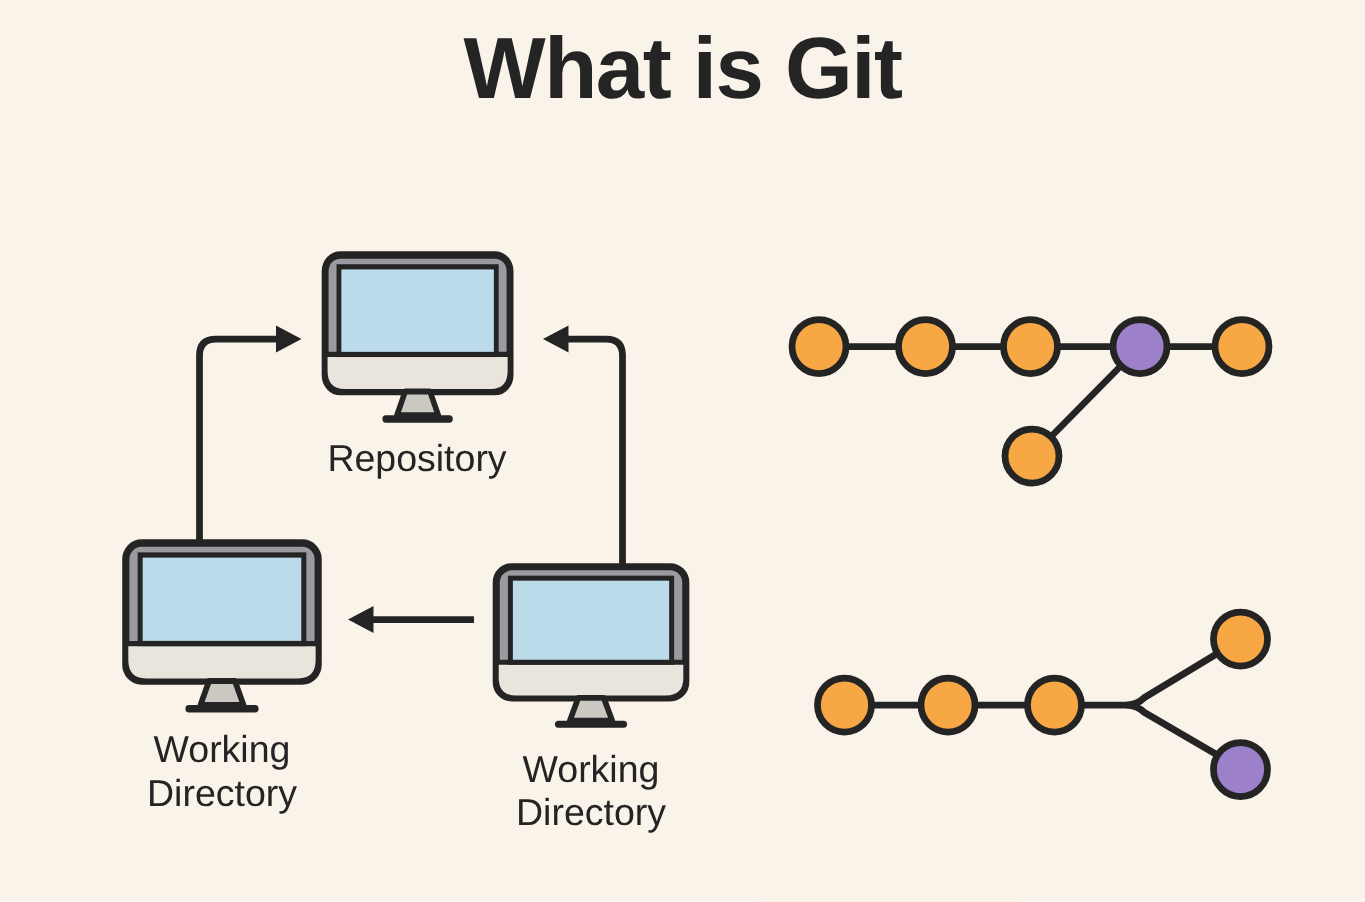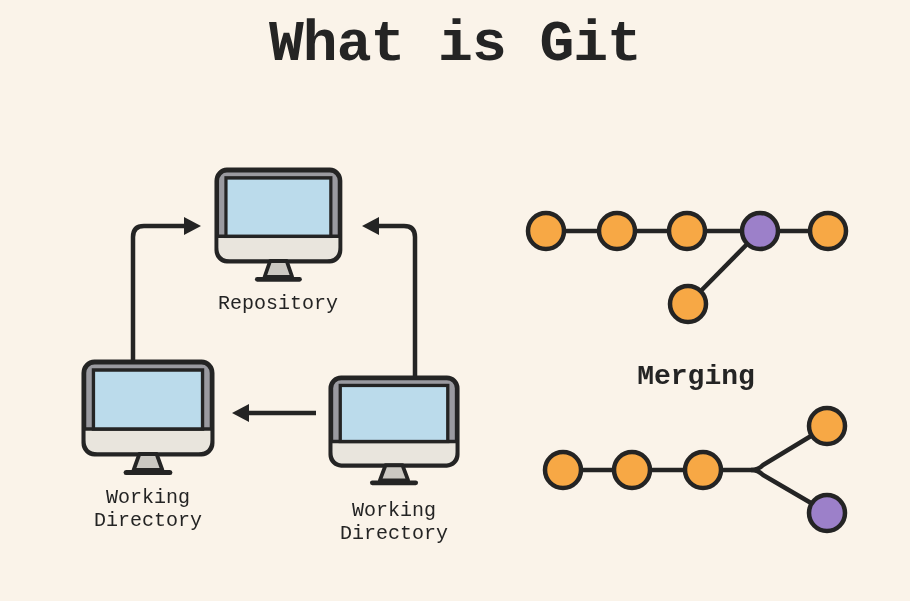--- a/index.html
+++ b/index.html
@@ -2,33 +2,33 @@
 <html><head>
 <meta charset="utf-8">
 <style>
   html, body { margin: 0; padding: 0; }
   .canvas {
     position: relative;
     width: 910px;
     height: 601px;
     background: #FAF3E9;
     color: #242424;
-    font-family: Liberation Mono, monospace;
+    font-family: Liberation Sans, sans-serif;
     overflow: hidden;
   }
   .art { position: absolute; left: 0; top: 0; }
   .label { position: absolute; text-align: center; }
   .title {
     top: 12px; left: 0; width: 910px;
     font-size: 58px; font-weight: 800; letter-spacing: -1px;
   }
   .h-dvc   { top: 106px; left: 75px;  width: 450px; font-size: 29px; font-weight: 800; }
   .h-branching { top: 116px; left: 566px; width: 300px; font-size: 28px; font-weight: 800; }
   .h-merging   { top: 361px; left: 546px; width: 300px; font-size: 28px; font-weight: 800; }
-  .node-label { font-size: 20px; font-weight: 500; line-height: 1.17; text-align: center; }
+  .node-label { font-size: 25px; font-weight: 500; line-height: 1.17; text-align: center; }
   .l-repo     { top: 292px; left: 198px; width: 160px; }
   .l-wd-left  { top: 486px; left: 63px;  width: 170px; }
   .l-wd-right { top: 499px; left: 309px; width: 170px; }
 </style>
 </head>
 <body>
 
 <div class="canvas">
 
   <svg class="art" width="910" height="601" viewBox="0 0 910 601" aria-hidden="true">
@@ -84,21 +84,20 @@
       <circle cx="703" cy="470" r="18" fill="#F7A845" stroke="#242424" stroke-width="4.5"></circle>
       <circle cx="827" cy="426" r="18" fill="#F7A845" stroke="#242424" stroke-width="4.5"></circle>
       <circle cx="827" cy="513" r="18" fill="#9C80C9" stroke="#242424" stroke-width="4.5"></circle>
     </g>
   </svg>
 
   <div class="label title">What is Git</div>
 
 
 
-  <div class="label h-merging">Merging</div>
 
   <div class="label node-label l-repo">Repository</div>
 
   <div class="label node-label l-wd-left">Working Directory</div>
 
   <div class="label node-label l-wd-right">Working Directory</div>
 
 </div>
 
 </body></html>

